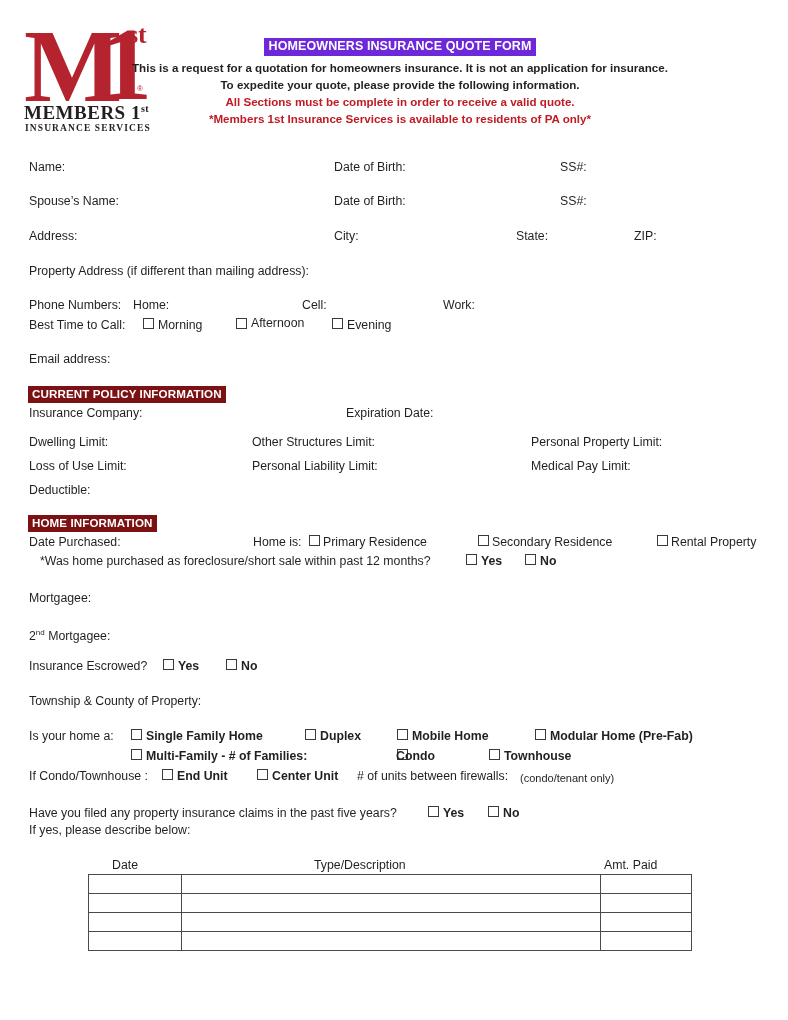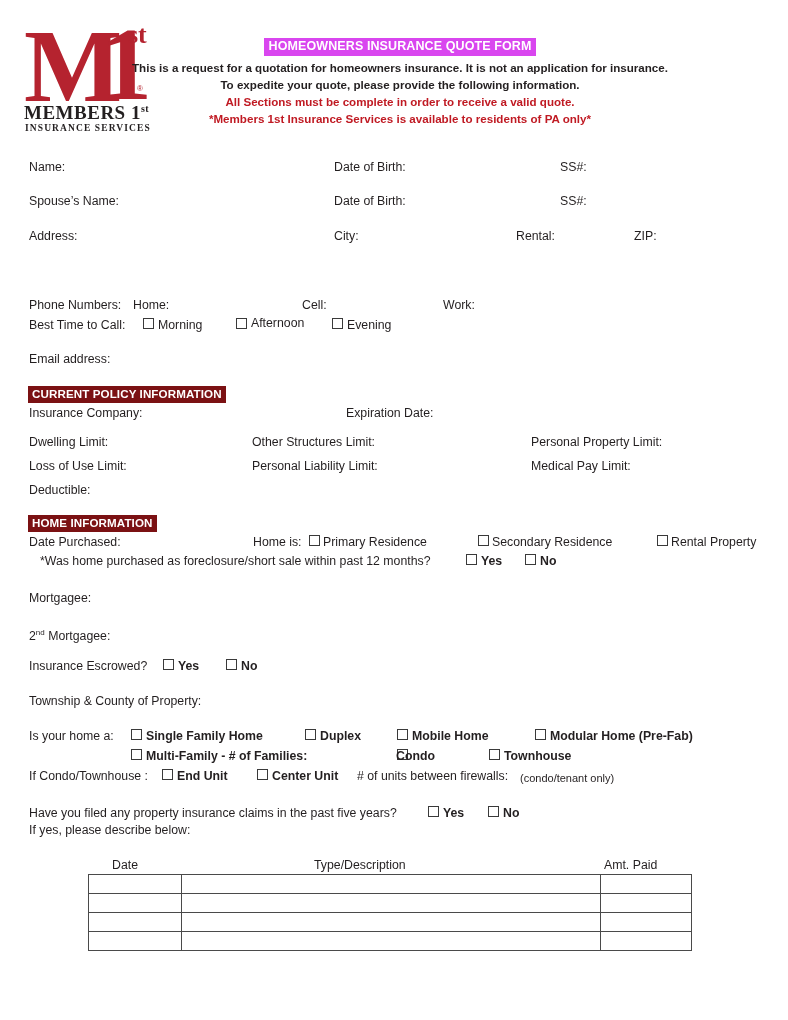--- a/index.html
+++ b/index.html
@@ -110,21 +110,21 @@
 
   .title-block {
     position: absolute;
     left: 120px;
     top: 36px;
     width: 560px;
     text-align: center;
   }
   .title-banner {
     display: inline-block;
-    background: #d946ef;
+    background: #6d28d9;
     color: #ffffff;
     font-weight: bold;
     font-size: 12.5px;
     line-height: 15px;
     padding: 1px 5px 2px 5px;
     letter-spacing: 0.1px;
   }
   .title-line {
     font-weight: bold;
     font-size: 11.6px;
@@ -235,23 +235,24 @@
   <div class="fld" style="left:29px; top:160px;">Name:</div>
   <div class="fld" style="left:334px; top:160px;">Date of Birth:</div>
   <div class="fld" style="left:560px; top:160px;">SS#:</div>
 
   <div class="fld" style="left:29px; top:194px;">Spouse’s Name:</div>
   <div class="fld" style="left:334px; top:194px;">Date of Birth:</div>
   <div class="fld" style="left:560px; top:194px;">SS#:</div>
 
   <div class="fld" style="left:29px; top:229px;">Address:</div>
   <div class="fld" style="left:334px; top:229px;">City:</div>
-  <div class="fld" style="left:516px; top:229px;">Rental:</div>
+  <div class="fld" style="left:516px; top:229px;">State:</div>
   <div class="fld" style="left:634px; top:229px;">ZIP:</div>
 
+  <div class="fld" style="left:29px; top:264px;"><span>Property Address </span><span class="small">(if different than mailing address):</span></div>
 
   <div class="fld" style="left:29px; top:298px;">Phone Numbers:</div>
   <div class="fld" style="left:133px; top:298px;">Home:</div>
   <div class="fld" style="left:302px; top:298px;">Cell:</div>
   <div class="fld" style="left:443px; top:298px;">Work:</div>
 
   <div class="fld" style="left:29px; top:318px;">Best Time to Call:</div>
   <div class="cb" style="left:143px; top:318px;"></div>
   <div class="fld" style="left:158px; top:318px;">Morning</div>
   <div class="cb" style="left:236px; top:318px;"></div>

